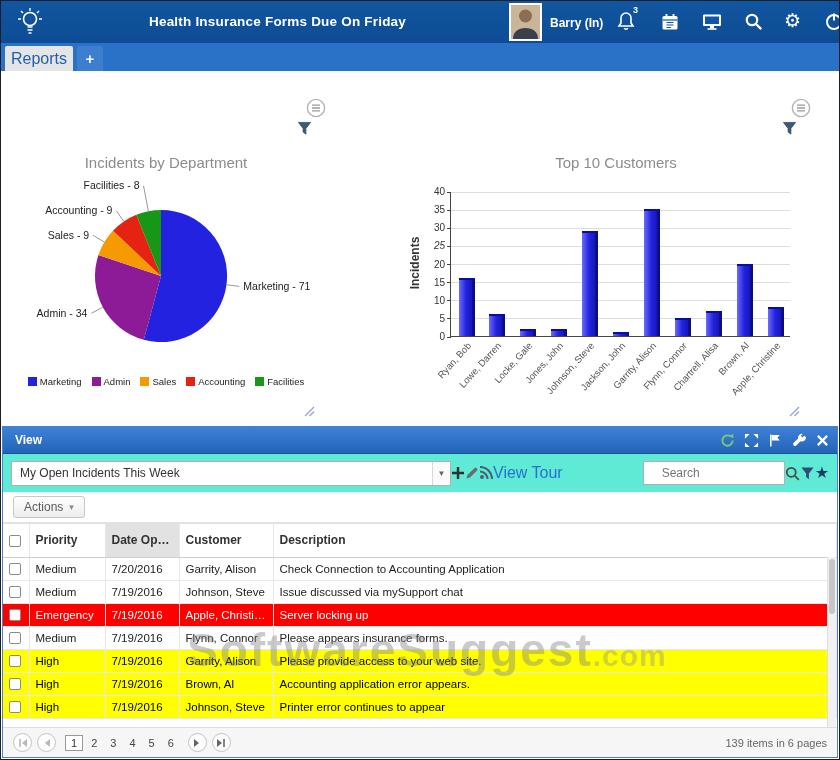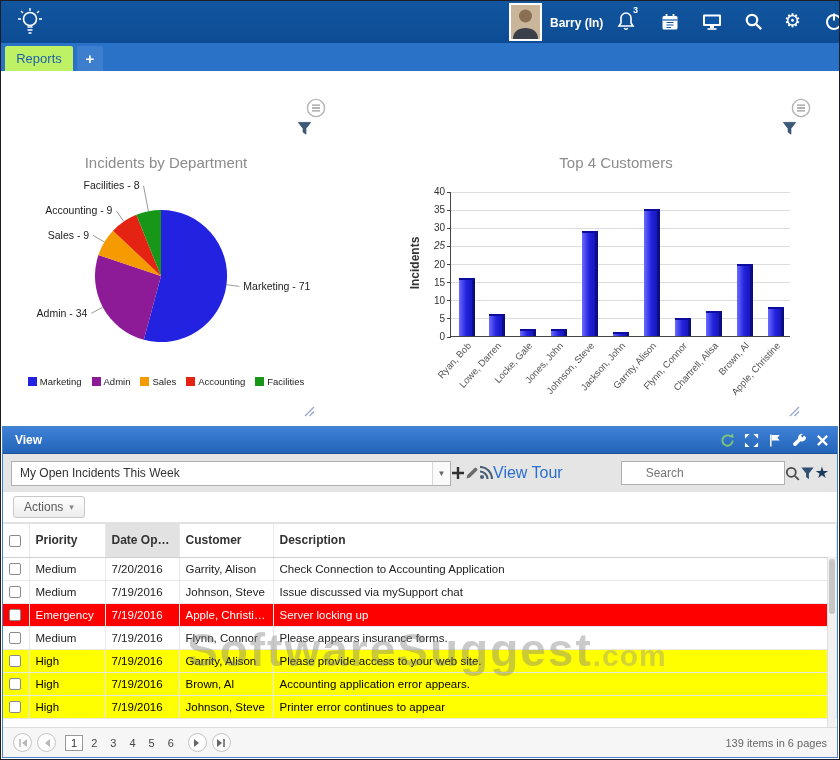--- a/index.html
+++ b/index.html
@@ -16,21 +16,21 @@
   .h-bell { left:616px; top:10px; }
   .h-badge { left:632px; top:4px; color:#fff; font-size:9px; font-weight:bold; }
   .h-cal { left:660px; top:12px; }
   .h-mon { left:701px; top:12px; }
   .h-search { left:743px; top:11px; }
   .h-gear { left:783px; top:8px; color:#fff; font-size:19px; line-height:24px; }
   .h-power { left:824px; top:11px; }
 
   
   .tab-bar { position:absolute; top:42px; left:0; width:100%; height:28px; background:#2a72c8; }
-  .tab-active { position:absolute; left:4px; top:3px; width:68px; height:25px; background:#bef264; color:#1f5fae; font-size:13px; display:flex; align-items:center; justify-content:center; border-radius:2px 2px 0 0; }
+  .tab-active { position:absolute; left:4px; top:3px; width:68px; height:25px; background:#e5e5e5; color:#1f5fae; font-size:16px; display:flex; align-items:center; justify-content:center; border-radius:2px 2px 0 0; }
   .tab-add { position:absolute; left:76px; top:3px; width:26px; height:25px; background:#3d7ecf; color:#fff; font-size:15px; font-weight:bold; display:flex; align-items:center; justify-content:center; border-radius:2px 2px 0 0; }
 
   
   .charts { position:absolute; top:70px; left:0; width:100%; height:355px; background:#fff; }
   .widget { position:absolute; top:0; height:345px;margin-top:9px; }
   .widget-pie { left:0; width:330px; }
   .widget-bar { left:415px; width:400px; }
   .chart-title { position:absolute; top:74px; width:100%; text-align:center; font-size:15px; color:#8c8c8c; }
   .widget-menu { position:absolute; top:18px; right:5px; cursor:pointer; }
   .widget-funnel { position:absolute; top:41px; right:19px; cursor:pointer; }
@@ -50,28 +50,28 @@
   .xlabel { position:absolute; top:148px; width:110px; text-align:right; font-size:9.5px; color:#555; transform:rotate(-48deg); transform-origin:100% 0; white-space:nowrap; }
   .bar-ylabel { position:absolute; left:-96px; top:64px; width:120px; height:14px; text-align:center; transform:rotate(-90deg); font-size:12px; font-weight:bold; color:#333; }
 
   
   .view-panel { position:absolute; top:425px; left:1px; width:836px; height:332px; border:1px solid #4a82c8; background:#fff; }
   .vp-header { position:relative; height:27px; background:linear-gradient(#3f81d6,#2264b8); border-bottom:1px solid #1d4f96; }
   .vp-title { position:absolute; left:12px; top:0; line-height:26px; color:#fff; font-size:12px; font-weight:bold; }
   .vp-icons { position:absolute; right:8px; top:0; height:27px; display:flex; align-items:center; gap:9px; }
   .vp-icons span { display:inline-flex; cursor:pointer; }
 
-  .vp-toolbar { height:38px; display:flex; align-items:center; padding:0 8px; background:#e5e5e5; }
+  .vp-toolbar { height:38px; display:flex; align-items:center; padding:0 8px; background:#5eead4; }
   .vp-dropdown { display:flex; align-items:center; width:440px; height:25px; border:1px solid #b0b0b0; background:#fff; cursor:pointer; }
   .vp-dropdown .dd-value { flex:1; padding-left:8px; font-size:12px; color:#333; white-space:nowrap; overflow:hidden; }
   .vp-dropdown .dd-arrow { width:18px; height:100%; display:flex; align-items:center; justify-content:center; font-size:8px; color:#666; border-left:1px solid #d8d8d8; background:#fafafa; }
   .tb-icon { display:inline-flex; cursor:pointer; }
   .view-tour { color:#2a6fd0; font-size:16px; cursor:pointer; white-space:nowrap; }
   .tb-spacer { flex:1; }
-  .vp-search { width:164px; height:24px; border:1px solid #b0b0b0; font-size:12px; padding:0 24px; font-family:"Liberation Sans", sans-serif; color:#333; }
+  .vp-search { width:142px; height:24px; border:1px solid #b0b0b0; font-size:12px; padding:0 18px; font-family:"Liberation Sans", sans-serif; color:#333; }
   .tb-star { color:#1f3a5f; font-size:16px; line-height:16px; cursor:pointer; }
 
   .vp-actions { height:31px; display:flex; align-items:center; padding:0 10px; border-bottom:1px solid #e3e3e3; }
   .actions-btn { display:inline-flex; align-items:center; gap:6px; border:1px solid #c8c8c8; border-radius:3px; background:linear-gradient(#fefefe,#ededed); color:#5a5a5a; font-size:12px; padding:3px 10px; cursor:pointer; }
   .actions-caret { font-size:9px; color:#888; }
 
   .vp-table { width:100%; border-collapse:collapse; table-layout:fixed; }
   .vp-table th, .vp-table td { border-right:1px solid #e8e8e8; border-bottom:1px solid #e8e8e8; padding:2px 6px; font-size:11.5px; color:#222; white-space:nowrap; overflow:hidden; text-overflow:ellipsis; text-align:left; }
   .vp-table thead th { height:34px; font-size:12px; font-weight:bold; color:#333; background:#fff; border-top:1px solid #e0e0e0; border-bottom:1px solid #cfcfcf; vertical-align:middle; line-height:1.25; }
   .vp-table thead th.sorted { background:#e2e2e2; }
@@ -101,20 +101,21 @@
 <div class="screen">
 
   <div class="app-header">
     <span class="h-bulb">
       <svg width="28" height="30" viewBox="0 0 28 30">
           <circle cx="14" cy="12" r="6.5" fill="none" stroke="#fff" stroke-width="1.6"></circle>
           <path d="M11.5 20h5M11.5 23h5M12.5 26h3" stroke="#fff" stroke-width="1.5" fill="none"></path>
           <path d="M14 1v3M5 4l2 2M23 4l-2 2M2 12h3M23 12h3" stroke="#fff" stroke-width="1.4"></path>
         </svg>
     </span>
+    <span class="h-title">Health Insurance Forms Due On Friday</span>
     <span class="h-avatar">
       <svg width="29" height="34" viewBox="0 0 29 34">
           <rect width="29" height="34" fill="#c9b59a"></rect>
           <circle cx="14.5" cy="11" r="6.5" fill="#8a6f52"></circle>
           <path d="M2 34c0-7.5 5.5-11 12.5-11S27 26.5 27 34z" fill="#3a3f4a"></path>
         </svg>
     </span>
     <span class="h-user">Barry (In)</span>
     <span class="h-bell">
       <svg width="18" height="20" viewBox="0 0 18 20">
@@ -225,21 +226,21 @@
         <svg width="20" height="20" viewBox="0 0 20 20">
             <circle cx="10" cy="10" r="8.6" fill="#fff" stroke="#b5b5b5" stroke-width="1.4"></circle>
             <path d="M6 7.2h8M6 10h8M6 12.8h8" stroke="#9a9a9a" stroke-width="1.3"></path>
           </svg>
       </span>
       <span class="widget-funnel">
         <svg width="15" height="15" viewBox="0 0 16 16">
             <path d="M1.5 1.5h13L9.5 8v6l-3-2.2V8z" fill="#3a5a78" stroke="#2c4a66" stroke-width="0.8"></path>
           </svg>
       </span>
-      <div class="chart-title">Top 4 Customers</div>
+      <div class="chart-title">Top 10 Customers</div>
       <div class="bar-plot">
         <div class="bar-ylabel">Incidents</div>
       <div class="ytickmark" style="top: 144.5px;"></div>
           <div class="ytick" style="top: 139px;">0</div>
           <div class="gridline" style="top: 126.375px;"></div>
           <div class="ytickmark" style="top: 126.375px;"></div>
           <div class="ytick" style="top: 120.875px;">5</div>
           <div class="gridline" style="top: 108.25px;"></div>
           <div class="ytickmark" style="top: 108.25px;"></div>
           <div class="ytick" style="top: 102.75px;">10</div>

